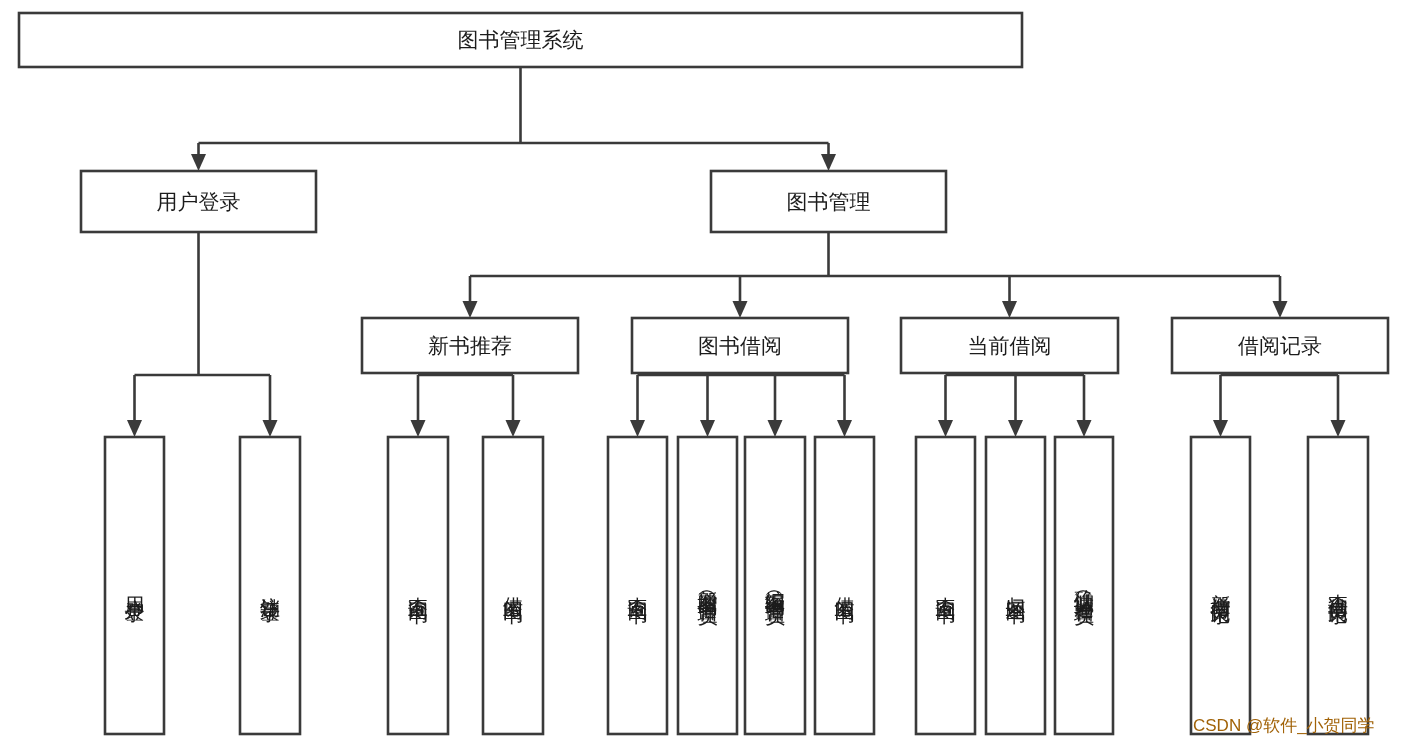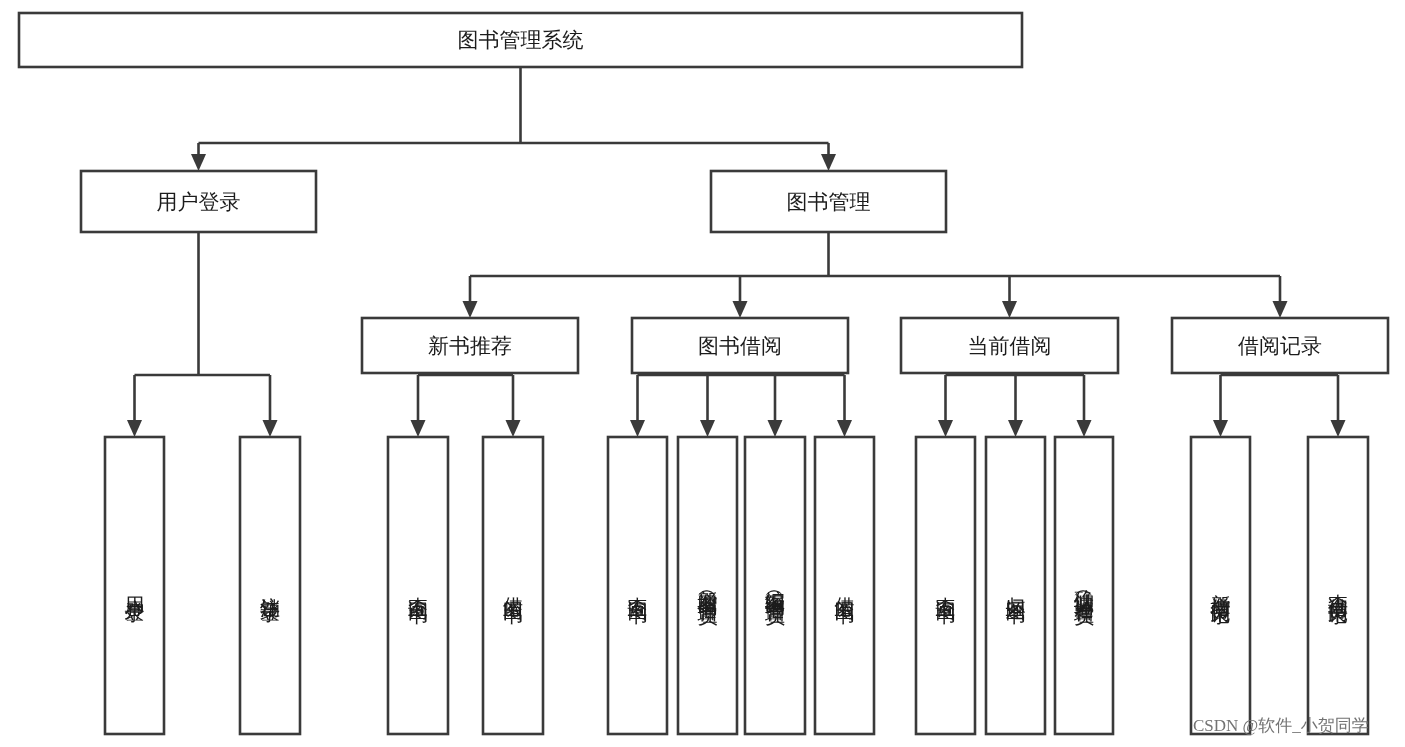--- a/index.html
+++ b/index.html
@@ -59,23 +59,23 @@
     letter-spacing: 2.5px;
     display: flex;
     align-items: center;
     justify-content: center;
     white-space: nowrap;
     pointer-events: none;
     user-select: none;
   }
   .watermark {
     position: absolute;
-    font-family: Liberation Serif, serif;
+    font-family: Liberation Sans, sans-serif;
     font-size: 17px;
-    color: #737373;
+    color: #a16207;
     white-space: nowrap;
     user-select: none;
   }
 </style>
 </head>
 <body>
 
 <div id="diagram-root">
 
   <svg class="diagram-canvas" viewBox="0 0 1405 747">

